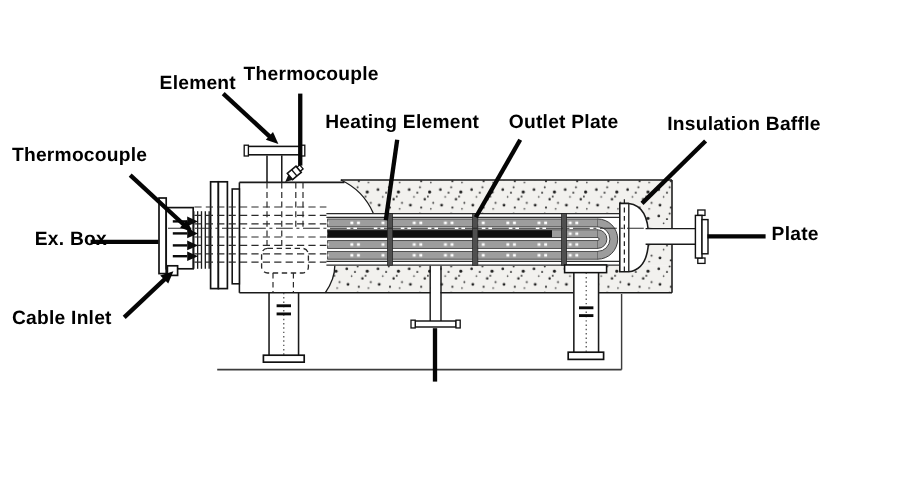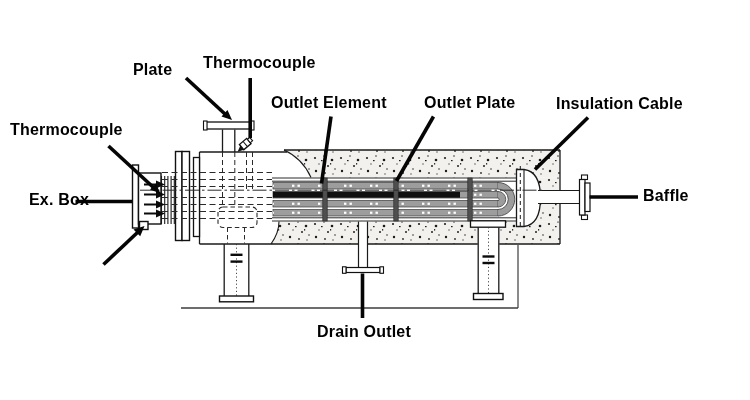--- a/index.html
+++ b/index.html
@@ -211,22 +211,22 @@
       <line x1="108.5" y1="146" x2="153.5" y2="187.5"></line>
       <polygon points="160.5,193.5 150,189.5 155.8,183.5" stroke="none"></polygon>
       <line x1="75.5" y1="201.5" x2="132" y2="201.5"></line>
       <line x1="103.5" y1="264.5" x2="138" y2="232"></line>
       <polygon points="144.5,226 140.2,236.2 133.5,229.5" stroke="none"></polygon>
       <line x1="362.5" y1="273.5" x2="362.5" y2="318"></line>
       <line x1="589.5" y1="197" x2="638" y2="197"></line>
     </g>
   </svg>
 
-  <div class="lbl" style="left:133px;top:62px">Plate</div>
+  <div class="lbl" style="left:133px;top:62px">Element</div>
   <div class="lbl" style="left:203px;top:55px">Thermocouple</div>
-  <div class="lbl" style="left:271px;top:95px">Outlet Element</div>
+  <div class="lbl" style="left:271px;top:95px">Heating Element</div>
   <div class="lbl" style="left:424px;top:95px">Outlet Plate</div>
-  <div class="lbl" style="left:556px;top:96px">Insulation Cable</div>
+  <div class="lbl" style="left:556px;top:96px">Insulation Baffle</div>
   <div class="lbl" style="left:10px;top:122px">Thermocouple</div>
   <div class="lbl" style="left:29px;top:192px">Ex. Box</div>
-  <div class="lbl" style="left:317px;top:324px">Drain Outlet</div>
-  <div class="lbl" style="left:643px;top:188px">Baffle</div>
+  <div class="lbl" style="left:10px;top:258px">Cable Inlet</div>
+  <div class="lbl" style="left:643px;top:188px">Plate</div>
 </div>
 
 </body></html>

